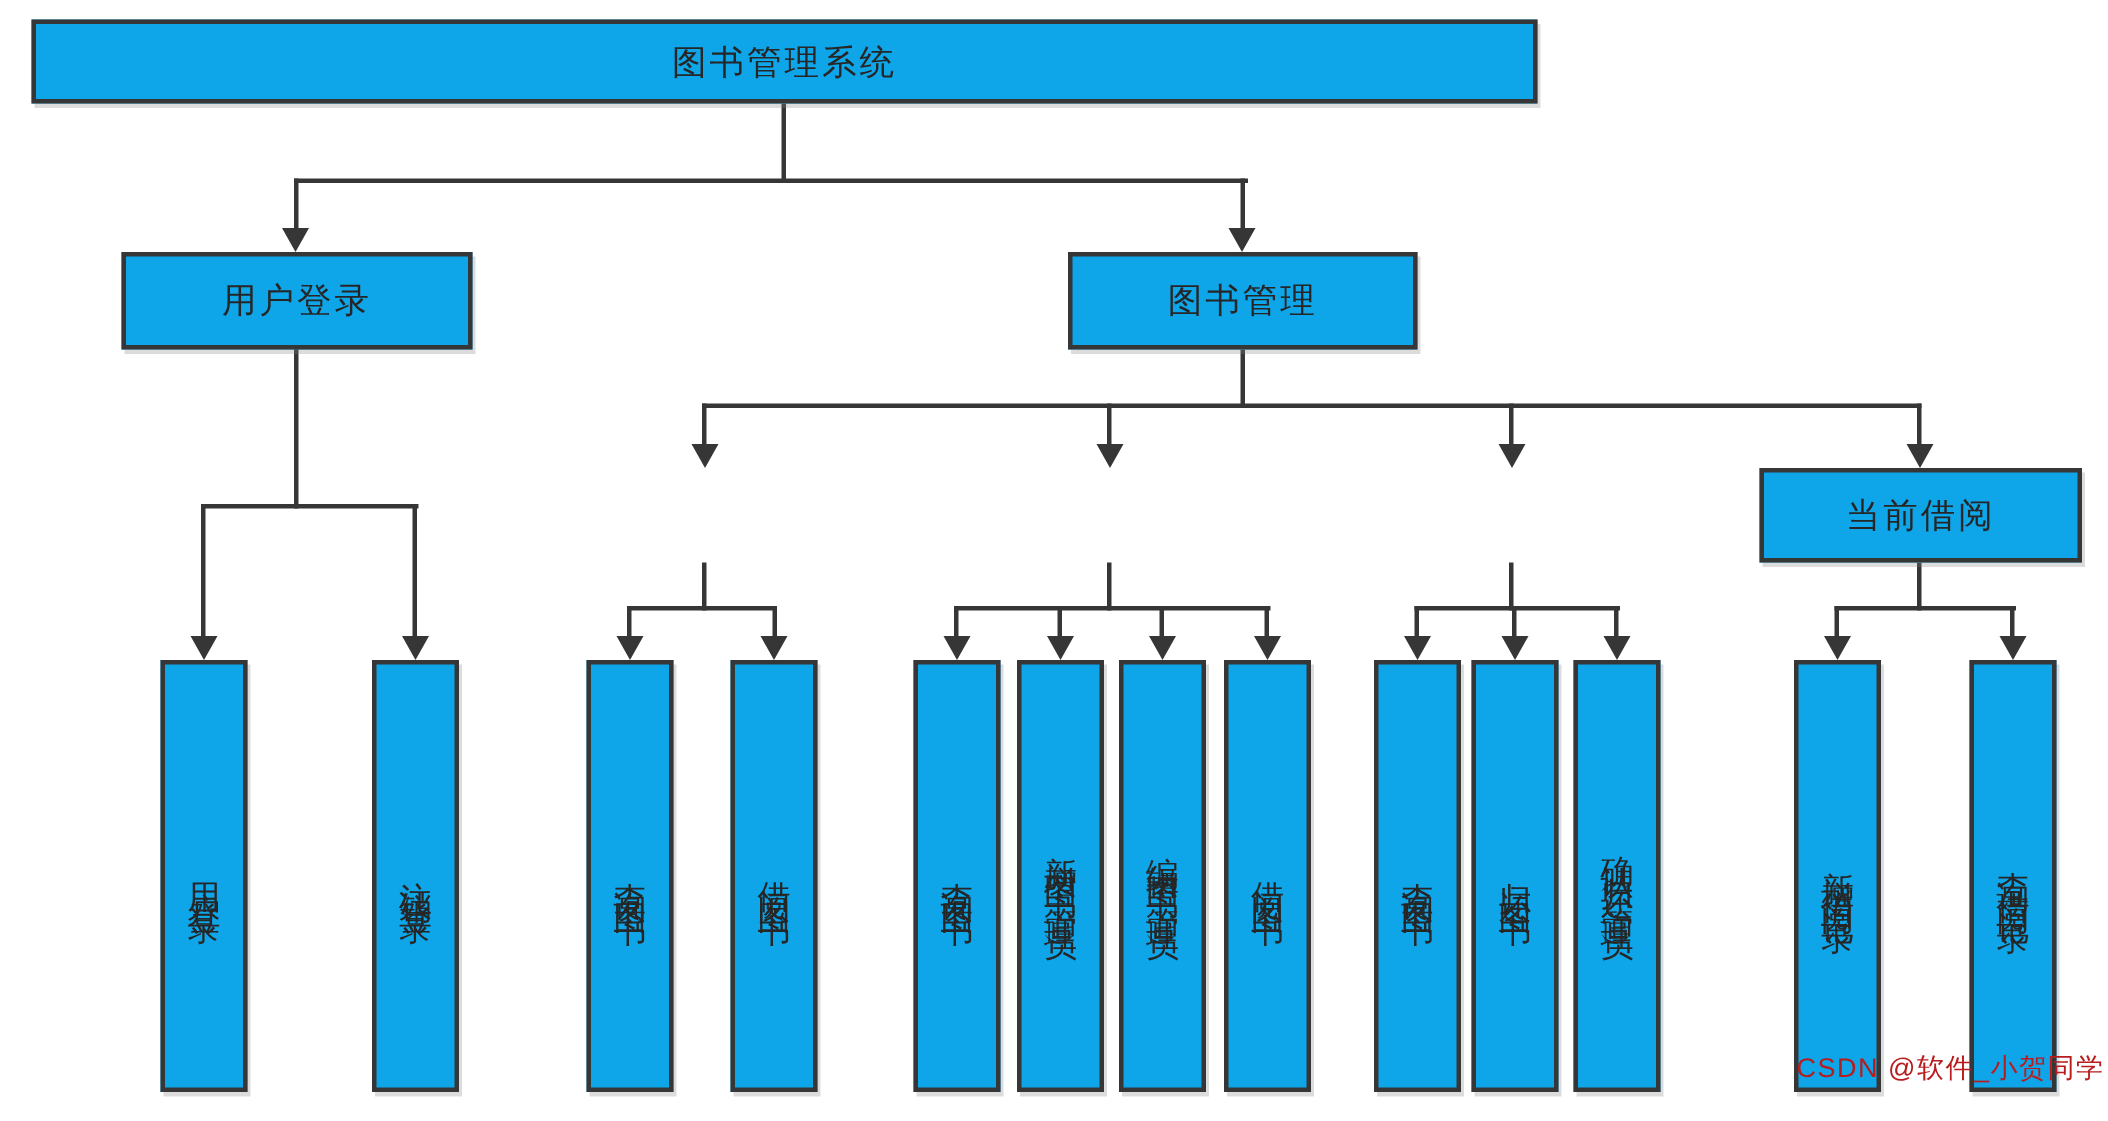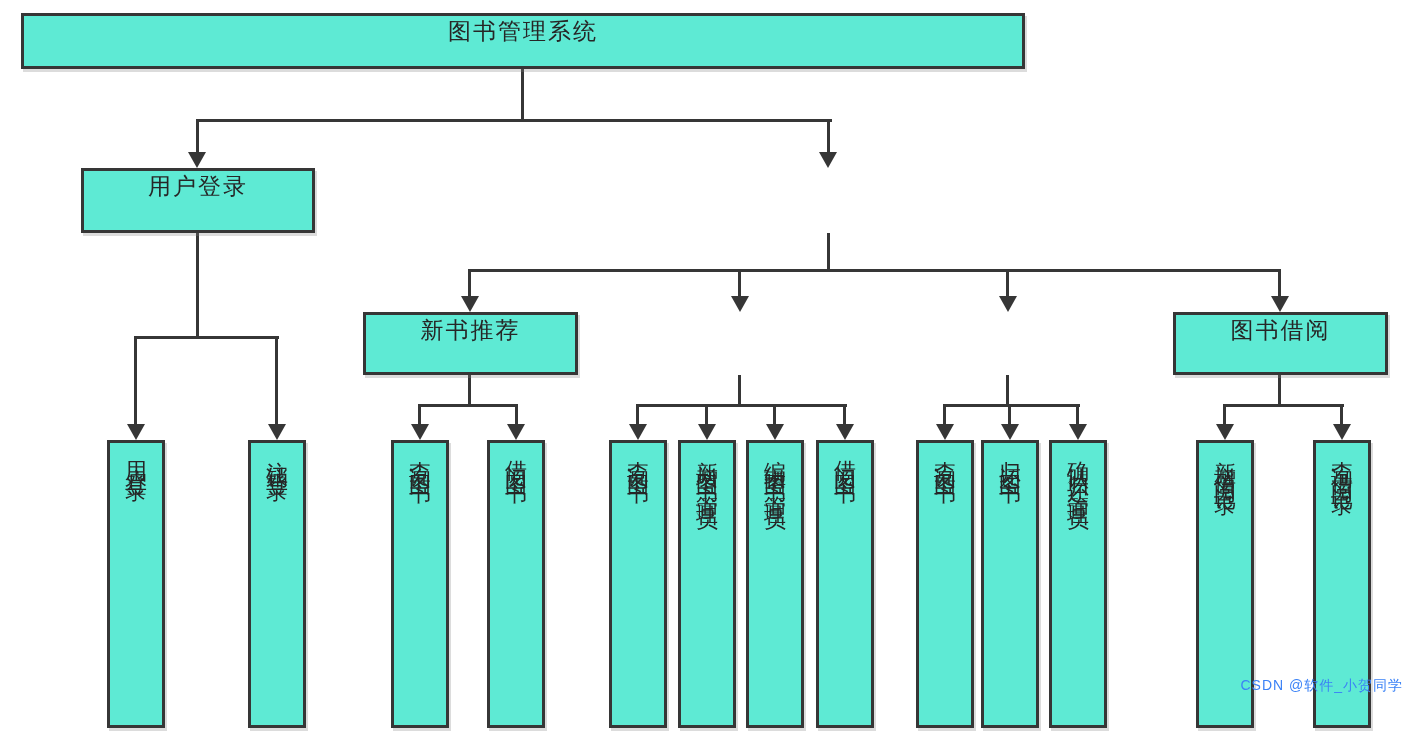--- a/index.html
+++ b/index.html
@@ -1,38 +1,38 @@
 <!DOCTYPE html>
 <html><head>
 <meta charset="utf-8">
 <style>
   html,body{margin:0;padding:0;background:#ffffff;}
   #canvas{
     position:relative;width:1405px;height:747px;background:#ffffff;overflow:hidden;
     font-family:"Liberation Sans",sans-serif;
   }
   .box{
-    position:absolute;background:#5eead4;border:3px solid #363636;box-sizing:border-box;
-    display:flex;align-items:flex-start;justify-content:center;
+    position:absolute;background:#0ea5e9;border:3px solid #363636;box-sizing:border-box;
+    display:flex;align-items:center;justify-content:center;
     box-shadow:2px 3px 0 rgba(130,130,130,0.28);
   }
   .lbl{font-size:23px;color:#262626;letter-spacing:2px;white-space:nowrap;}
   .leaf{top:440px;width:58px;height:288px;}
   .vlbl{
     writing-mode:vertical-rl;text-orientation:mixed;
     font-size:22px;letter-spacing:7px;color:#262626;line-height:1;
   }
   .ln{position:absolute;background:#363636;}
   .arr{
     position:absolute;width:0;height:0;
     border-left:9px solid transparent;border-right:9px solid transparent;
     border-top:16px solid #363636;
   }
   .watermark{
-    position:absolute;right:2px;top:677px;font-size:14px;color:#3b82f6;
+    position:absolute;right:2px;top:700px;font-size:18px;color:#b91c1c;
     white-space:nowrap;z-index:5;letter-spacing:1px;
   }
 </style>
 </head>
 <body>
 
 <div id="canvas">
 
   <div class="ln" style="left:521px;top:69px;width:3px;height:53px"></div>
   <div class="ln" style="left:196px;top:119px;width:636px;height:3px"></div>
@@ -94,26 +94,26 @@
   <div class="arr" style="left:1216px;top:424px"></div>
   <div class="arr" style="left:1333px;top:424px"></div>
 
   <div class="box" style="left:21px;top:13px;width:1004px;height:56px">
     <span class="lbl">图书管理系统</span>
   </div>
 
   <div class="box" style="left:81px;top:168px;width:234px;height:65px">
     <span class="lbl">用户登录</span>
   </div>
+  <div class="box" style="left:712px;top:168px;width:233px;height:65px">
+    <span class="lbl">图书管理</span>
+  </div>
 
-  <div class="box" style="left:363px;top:312px;width:215px;height:63px">
-    <span class="lbl">新书推荐</span>
-  </div>
   <div class="box" style="left:1173px;top:312px;width:215px;height:63px">
-    <span class="lbl">图书借阅</span>
+    <span class="lbl">当前借阅</span>
   </div>
 
   <div class="box leaf" style="left:107px">
     <span class="vlbl">用户登录</span>
   </div>
   <div class="box leaf" style="left:248px">
     <span class="vlbl">注销登录</span>
   </div>
 
   <div class="box leaf" style="left:391px">

